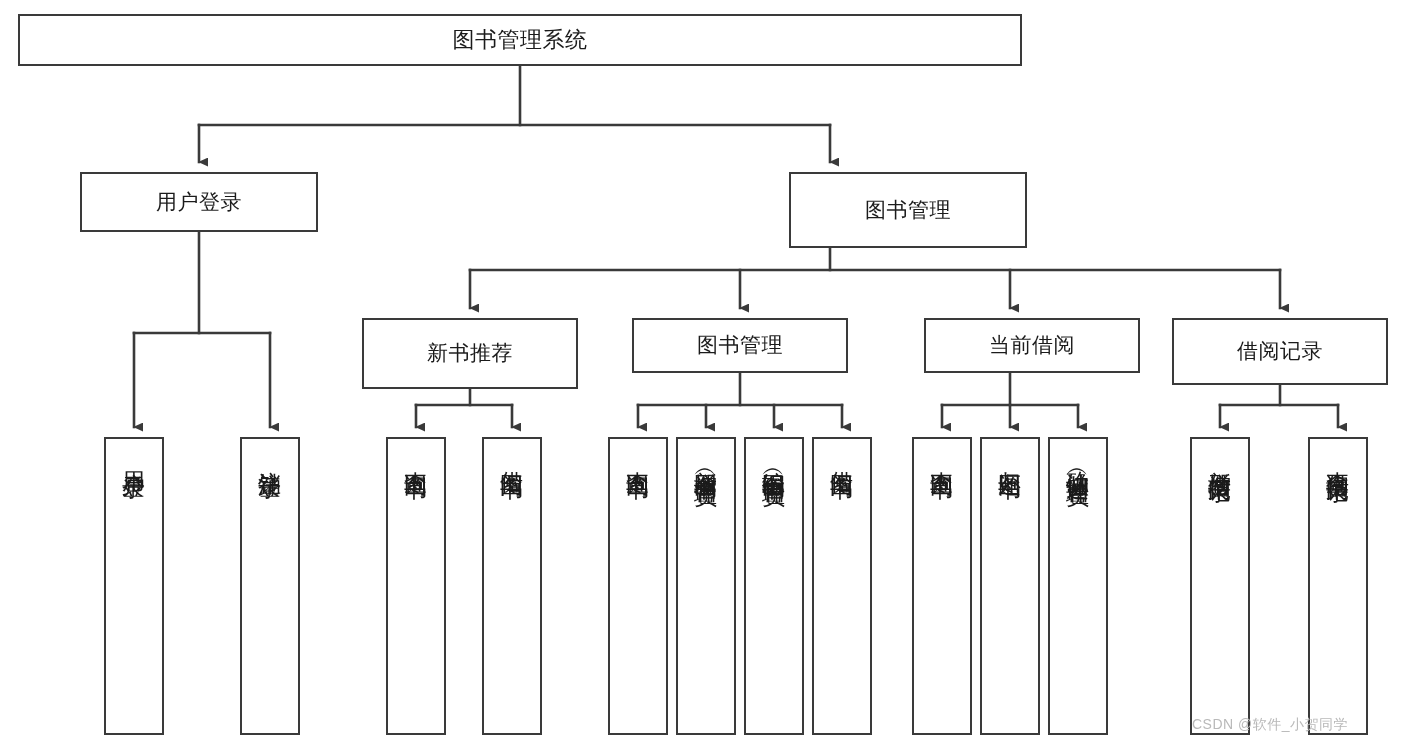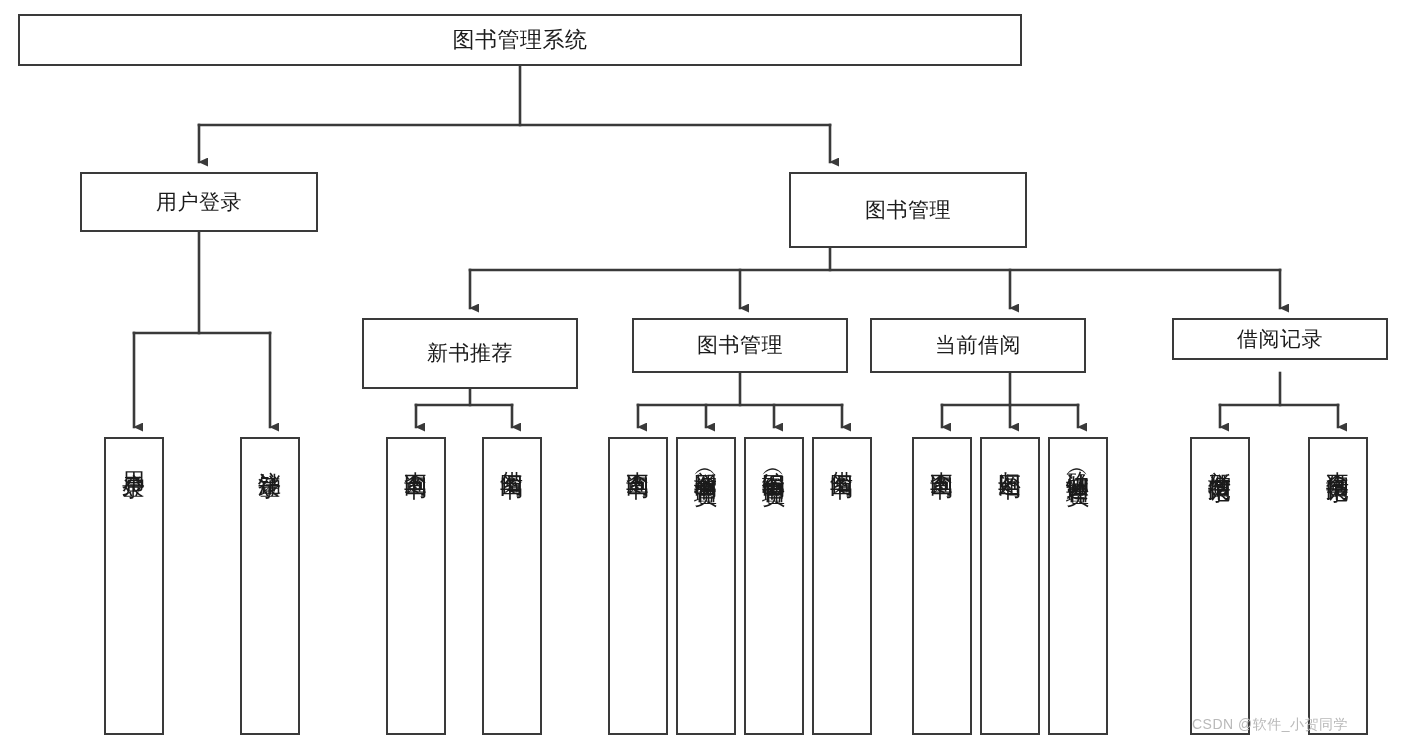--- a/index.html
+++ b/index.html
@@ -139,25 +139,25 @@
   </div>
 
   <div class="node node-horizontal" style="left:362px; top:318px; width:216px; height:71px;">
     <span class="label">新书推荐</span>
   </div>
 
   <div class="node node-horizontal" style="left:632px; top:318px; width:216px; height:55px;">
     <span class="label">图书管理</span>
   </div>
 
-  <div class="node node-horizontal" style="left:870px; top:318px; width:216px; height:55px;">
+  <div class="node node-horizontal" style="left:924px; top:318px; width:216px; height:55px;">
     <span class="label">当前借阅</span>
   </div>
 
-  <div class="node node-horizontal" style="left:1172px; top:318px; width:216px; height:42px;">
+  <div class="node node-horizontal" style="left:1172px; top:318px; width:216px; height:67px;">
     <span class="label">借阅记录</span>
   </div>
 
   <div class="node node-vertical" style="left:104px; top:437px; width:60px; height:298px;">
     <span class="label">用户登录</span>
   </div>
 
   <div class="node node-vertical" style="left:240px; top:437px; width:60px; height:298px;">
     <span class="label">注销登录</span>
   </div>

